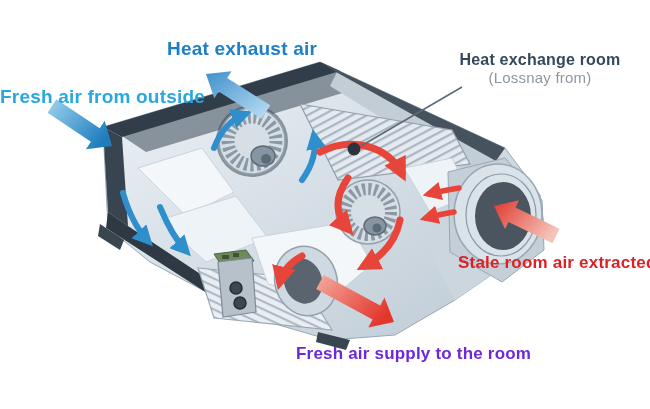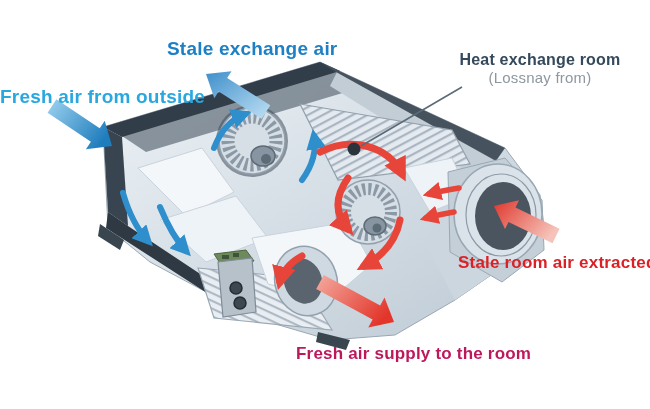--- a/index.html
+++ b/index.html
@@ -8,21 +8,21 @@
     font-family:"Liberation Sans","DejaVu Sans",sans-serif;
   }
   #illustration{position:absolute;left:0;top:0;width:650px;height:409px;}
   .lbl{position:absolute;font-weight:bold;letter-spacing:.2px;white-space:nowrap;}
   .lbl-exhaust{left:167px;top:38px;font-size:19px;color:#1d80c5;}
   .lbl-fresh-out{left:0;top:86px;font-size:19px;color:#29a8e0;}
   .lbl-hx{left:450px;top:50px;width:180px;text-align:center;}
   .lbl-hx .t1{font-weight:bold;font-size:16px;color:#35495c;line-height:19px;}
   .lbl-hx .t2{font-weight:normal;font-size:15px;color:#8e979f;line-height:18px;}
   .lbl-extracted{left:458px;top:253px;font-size:17px;color:#dc2126;}
-  .lbl-supply{left:296px;top:344px;font-size:17px;color:#be185d;}
+  .lbl-supply{left:296px;top:344px;font-size:17px;color:#6d28d9;}
 </style>
 </head>
 <body>
 
 <div id="stage">
 
   <svg id="illustration" viewBox="0 0 650 409" xmlns="http://www.w3.org/2000/svg">
     <defs>
       <linearGradient id="bodyGrad" x1="0" y1="0" x2="1" y2="1">
         <stop offset="0" stop-color="#eef3f7"></stop>
@@ -150,21 +150,21 @@
 
     <polygon fill="url(#blueIn)" points="47.6,112.7 90.9,141.7 85.9,149.2 112,146 104.7,120.8 99.7,128.3 56.4,99.3"></polygon>
     <polygon fill="url(#blueOut)" points="270.3,105.2 227.2,77.9 231.5,71.2 206,74 214.3,98.2 218.6,91.5 261.7,118.8"></polygon>
     <polygon fill="url(#redIn)" points="559.5,228.8 515.5,207.5 519,200.3 494,206 505,229.1 508.5,221.9 552.5,243.2"></polygon>
     <polygon fill="url(#redOut)" points="316.2,289.0 372.6,319.5 368.3,327.4 394,322 384.5,297.5 380.2,305.4 323.8,275.0"></polygon>
 
     <line x1="462" y1="87" x2="361" y2="146" stroke="#5a6a76" stroke-width="1.5"></line>
     <circle cx="354" cy="149" r="6.5" fill="#2b343c"></circle>
   </svg>
 
-  <div class="lbl lbl-exhaust">Stale exchange air</div>
+  <div class="lbl lbl-exhaust">Heat exhaust air</div>
 
   <div class="lbl lbl-fresh-out">Fresh air from outside</div>
 
   <div class="lbl lbl-hx">
     <div class="t1">Heat exchange room</div>
     <div class="t2">(Lossnay from)</div>
   </div>
 
   <div class="lbl lbl-extracted">Stale room air extracted</div>
 

